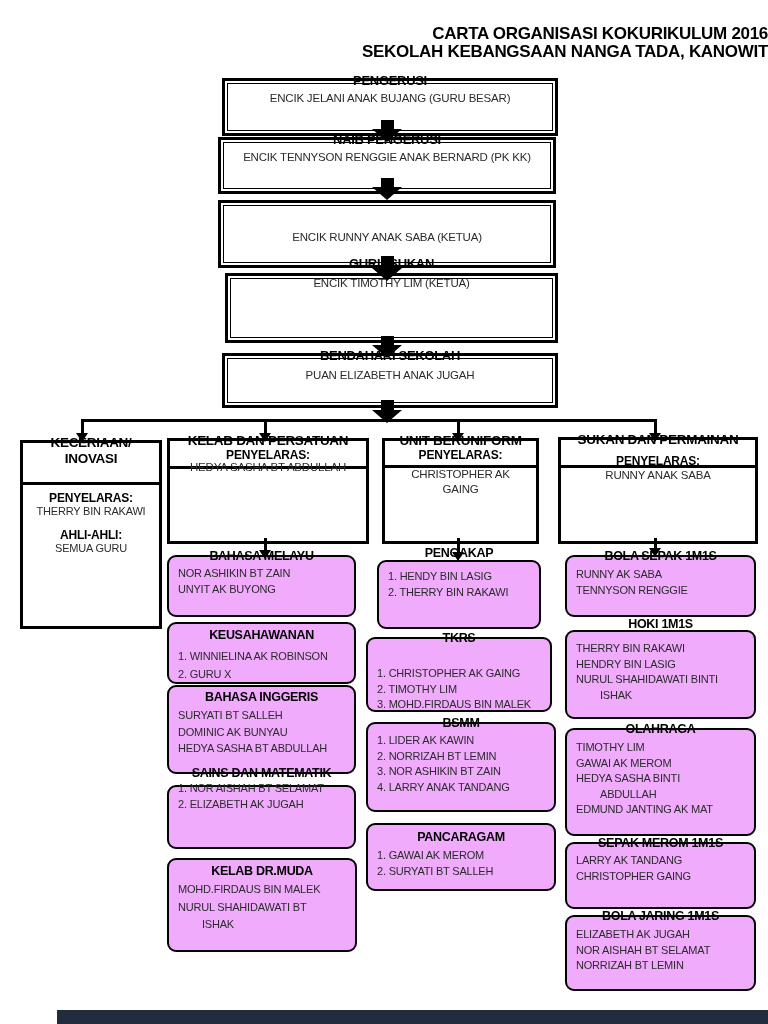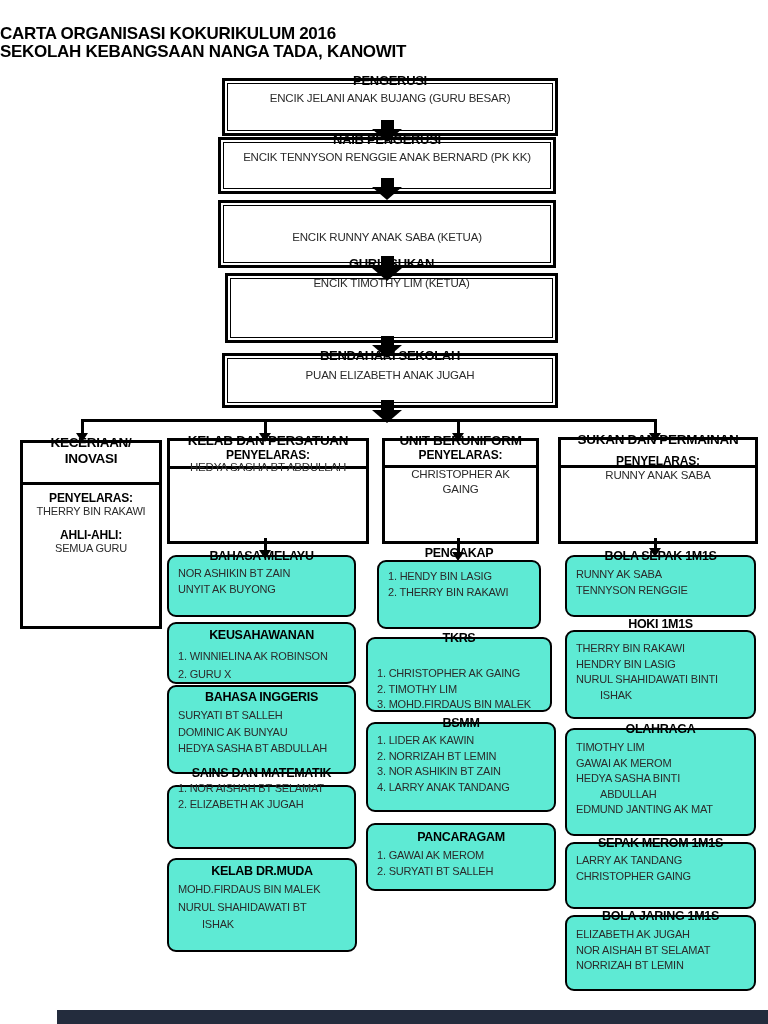--- a/index.html
+++ b/index.html
@@ -1,26 +1,26 @@
 <!DOCTYPE html>
 <html><head>
 <meta charset="utf-8">
 <style>
   html,body { margin:0; padding:0; background:#fff; }
   .page { position:relative; width:768px; height:1024px; background:#fff; overflow:hidden;
           font-family:"Liberation Sans", sans-serif; color:#000; }
-  .ttl { position:absolute; left:0; width:768px; text-align:left; font-weight:bold;
+  .ttl { position:absolute; left:0; width:768px; text-align:right; font-weight:bold;
          font-size:17px; letter-spacing:-0.3px; white-space:nowrap; }
   
   .mbox { position:absolute; background:#fff; border:3px solid #000;
           box-shadow: inset 0 0 0 2px #fff, inset 0 0 0 3px #000; }
   
   .hbox { position:absolute; background:#fff; border:3px solid #000; }
   
-  .rbox { position:absolute; background:#5eead4; border:2.5px solid #000; border-radius:9px; }
+  .rbox { position:absolute; background:#f0abfc; border:2.5px solid #000; border-radius:9px; }
   .bh   { position:absolute; left:-4px; right:-4px; text-align:center; font-weight:bold;
           font-size:12.5px; letter-spacing:-0.3px; white-space:nowrap; }
   .bh-main { font-size:13px; }
   .bh-col  { font-size:13.5px; }
   .cline { position:absolute; left:0; right:0; text-align:center; font-size:11.5px;
            letter-spacing:-0.2px; color:#2b2b2b; white-space:nowrap; }
   .plabel { position:absolute; left:0; right:0; text-align:center; font-weight:bold;
             font-size:12px; letter-spacing:-0.2px; }
   .items { position:absolute; left:9px; right:2px; font-size:11px; letter-spacing:-0.2px;
            color:#2b2b2b; line-height:15.5px; }

